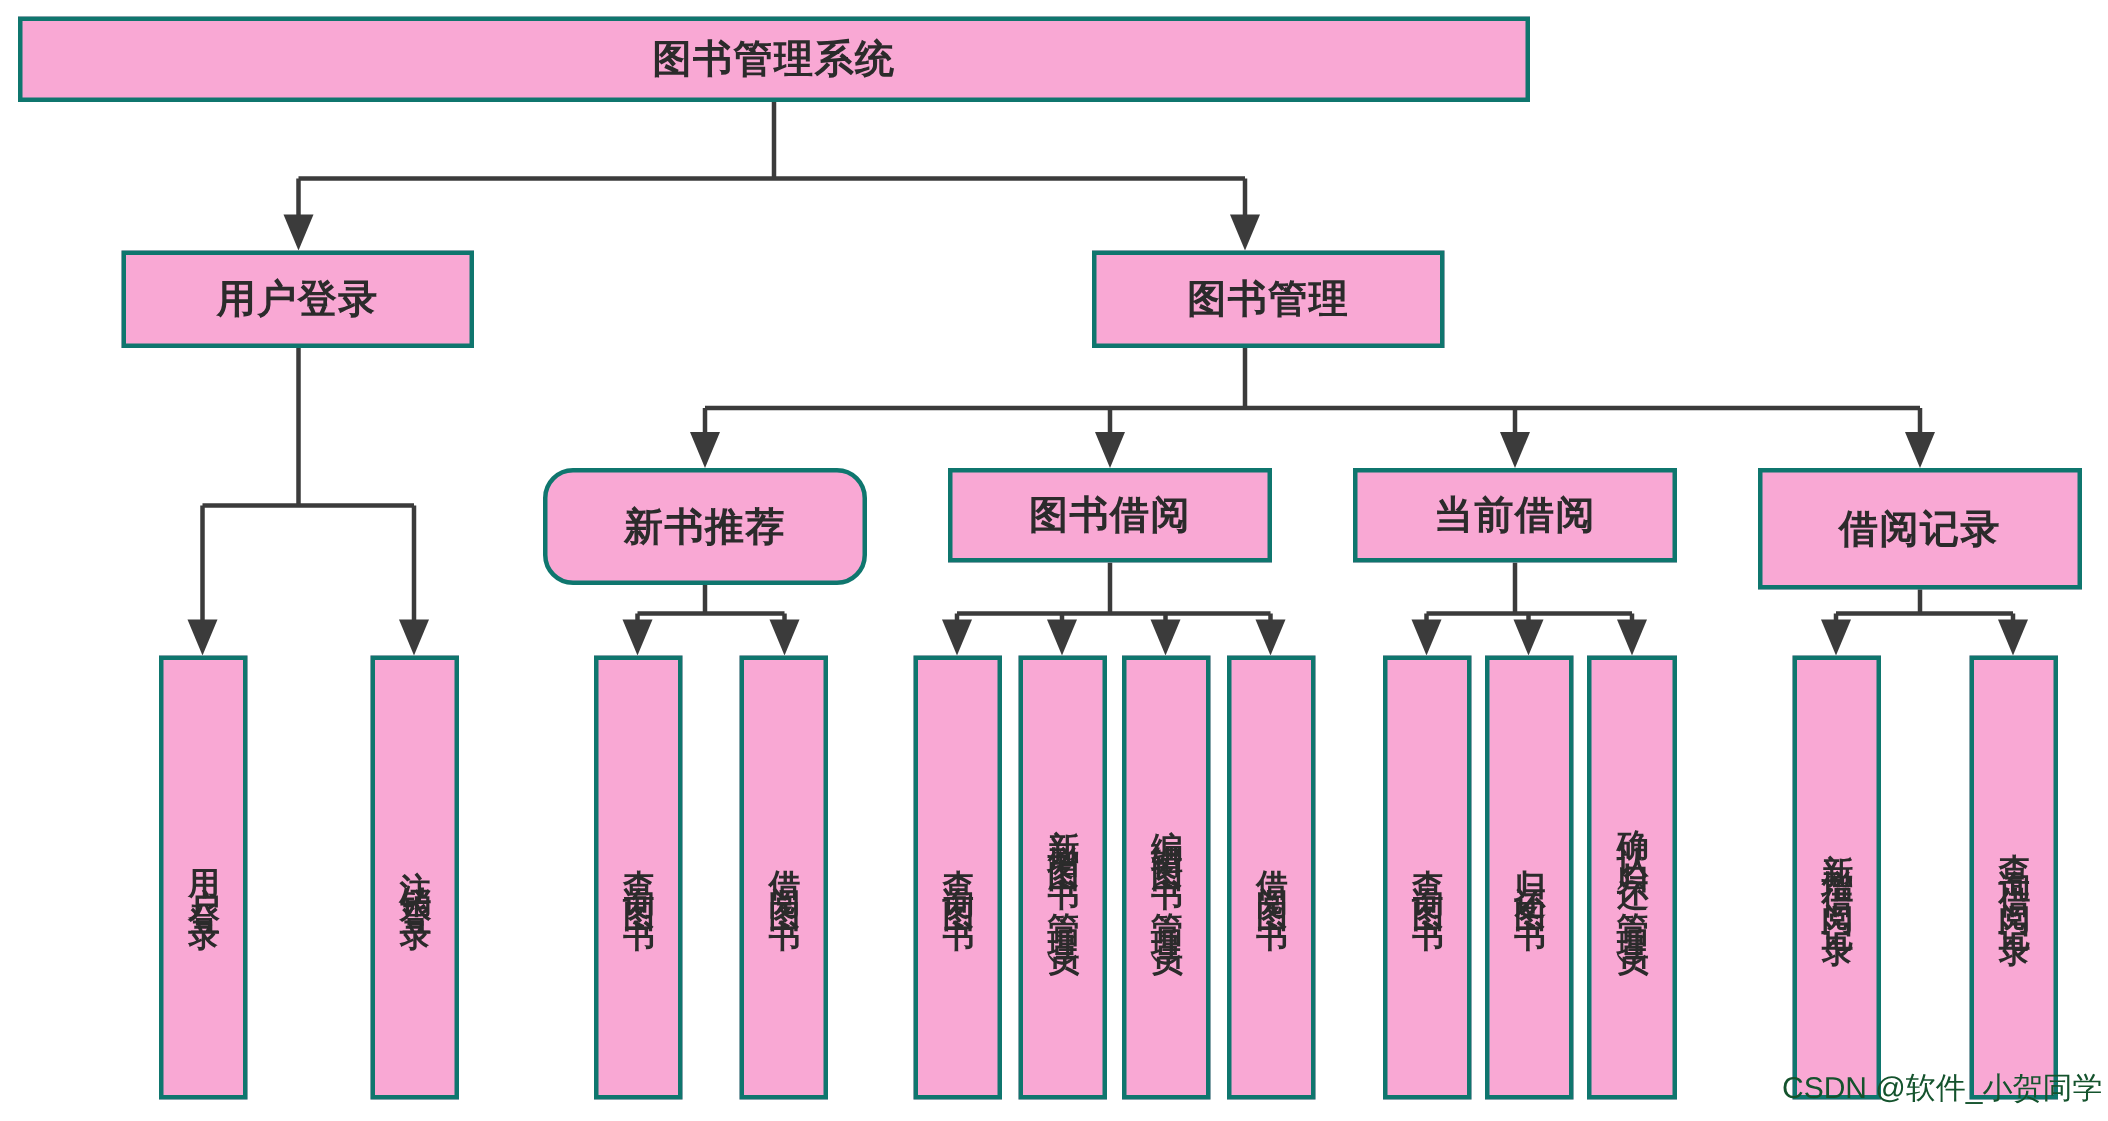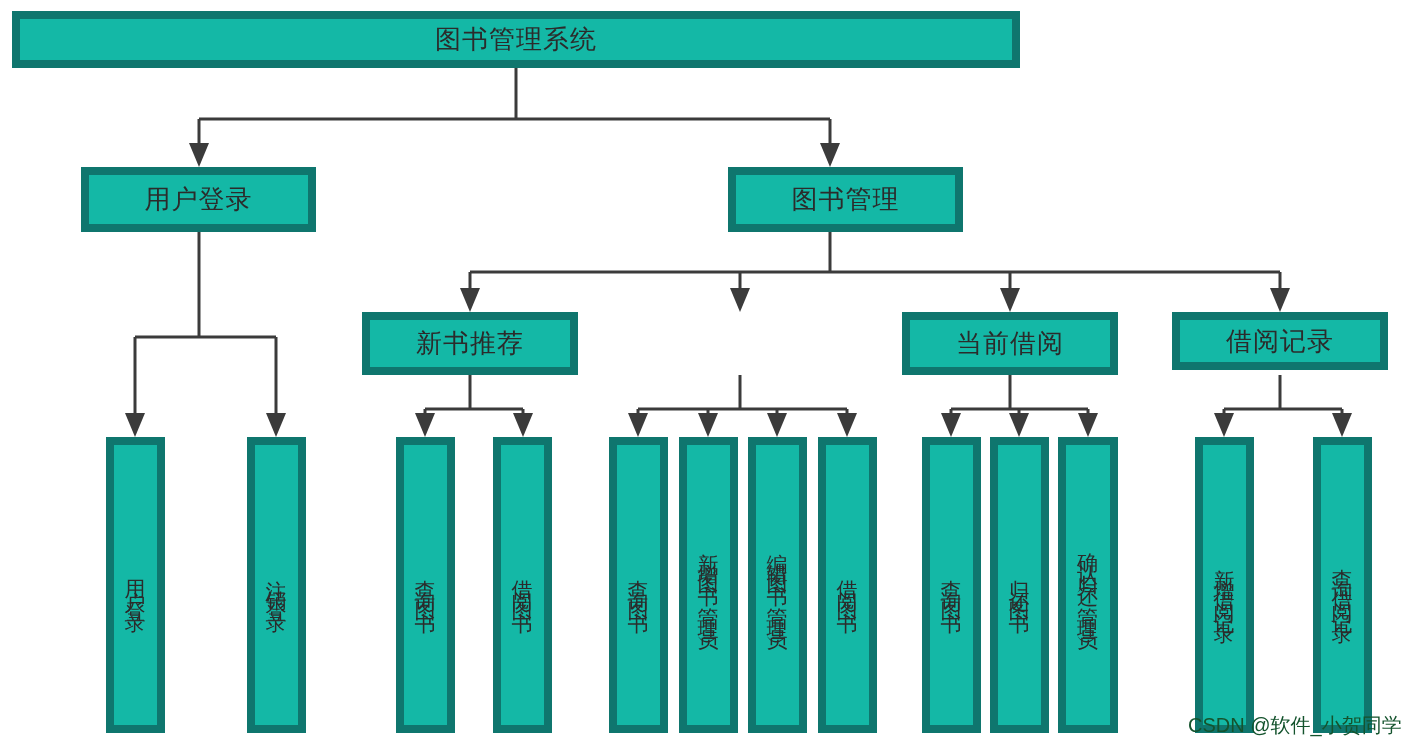--- a/index.html
+++ b/index.html
@@ -28,27 +28,28 @@
     stroke-width: 3;
     fill: none;
   }
   .connectors polygon {
     fill: #3b3b3b;
     stroke: none;
   }
   .hbox, .vbox {
     position: absolute;
     box-sizing: border-box;
-    background: #14b8a6;
-    border: 8px solid #0f766e;
+    background: #f9a8d4;
+    border: 3px solid #0f766e;
     color: #2b2b2b;
     display: flex;
     align-items: center;
     justify-content: center;
     z-index: 2;
+    font-weight: bold;
   }
   .hbox {
     font-size: 26px;
     letter-spacing: 1px;
     white-space: nowrap;
   }
   .vbox span {
     writing-mode: vertical-rl;
     text-orientation: mixed;
     font-size: 21px;
@@ -137,27 +138,30 @@
     <span>图书管理系统</span>
   </div>
 
   <div class="hbox" style="left:81px; top:167px; width:235px; height:65px;">
     <span>用户登录</span>
   </div>
   <div class="hbox" style="left:728px; top:167px; width:235px; height:65px;">
     <span>图书管理</span>
   </div>
 
-  <div class="hbox" style="left:362px; top:312px; width:216px; height:63px;">
+  <div class="hbox" style="left:362px; top:312px; width:216px; height:78px;border-radius:20px;">
     <span>新书推荐</span>
+  </div>
+  <div class="hbox" style="left:632px; top:312px; width:216px; height:63px;">
+    <span>图书借阅</span>
   </div>
   <div class="hbox" style="left:902px; top:312px; width:216px; height:63px;">
     <span>当前借阅</span>
   </div>
-  <div class="hbox" style="left:1172px; top:312px; width:216px; height:58px;">
+  <div class="hbox" style="left:1172px; top:312px; width:216px; height:81px;">
     <span>借阅记录</span>
   </div>
 
   <div class="vbox" style="left:106px; top:437px; width:59px; height:296px;">
     <span>用户登录</span>
   </div>
   <div class="vbox" style="left:247px; top:437px; width:59px; height:296px;">
     <span>注销登录</span>
   </div>
 

